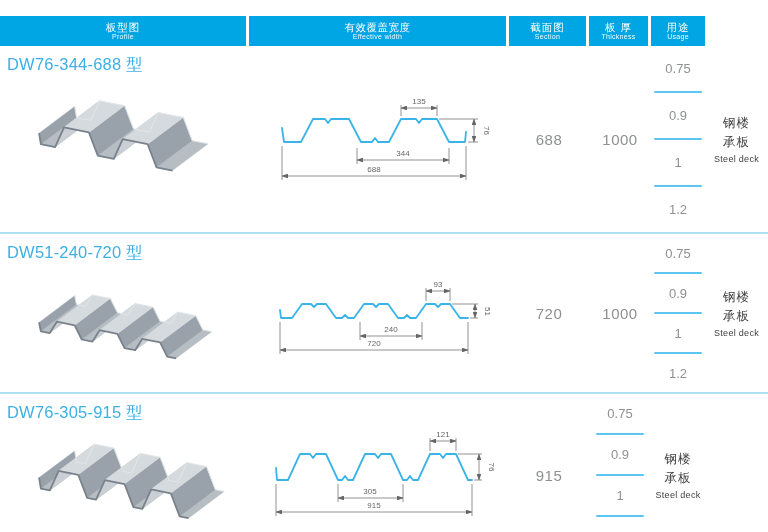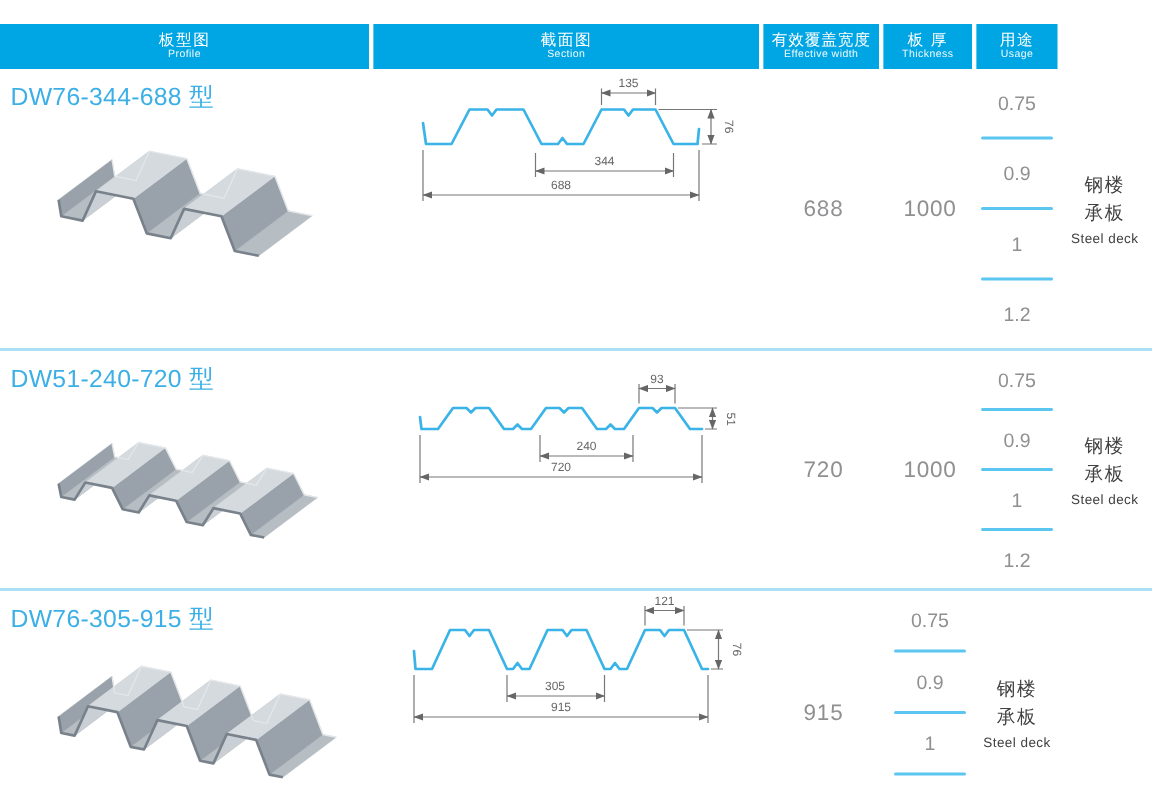--- a/index.html
+++ b/index.html
@@ -14,21 +14,21 @@
   .hen { font-size:7px; letter-spacing:.3px; opacity:.95; }
 
   
   .row { display:grid; grid-template-columns:249px 260px 80px 62px 54px 63px; border-bottom:2px solid #ABE0F5; position:relative; }
   .row.r1{ height:188px; } .row.r2{ height:160px; } .row.r3{ height:164px; }
 
   .c-profile { position:relative; }
   .row-title { position:absolute; top:8px; left:7px; font-size:16.5px; color:#3CB0E6; letter-spacing:.2px; white-space:nowrap; }
   svg.deck { display:block; margin:32px auto 0 auto; }
 
-  .c-section { display:flex; align-items:flex-start; justify-content:center; }
+  .c-section { display:flex; align-items:center; justify-content:center; }
   .pf { fill:none; stroke:#3AB3E8; stroke-width:1.8; stroke-linejoin:round; stroke-linecap:round; }
   .dl { stroke:#777; stroke-width:.8; fill:none; }
   .dt { font-size:8px; fill:#666; text-anchor:middle; font-family:"Liberation Sans",sans-serif; }
 
   .c-val { display:flex; align-items:center; justify-content:center; font-size:15px; color:#8F9092; letter-spacing:.5px; }
 
   .c-thick { display:flex; flex-direction:column; height:100%; }
   .tval { flex:1; display:flex; align-items:center; justify-content:center; font-size:13px; color:#8F9092; }
   .tline { height:2px; width:48px; margin:0 auto; background:#5BC6F0; border-radius:1px; }
 
@@ -40,26 +40,26 @@
 <body>
 
 <div class="page">
 
   <div class="hdr">
     <div class="hcell">
       <span class="hzh">板型图</span>
       <span class="hen">Profile</span>
     </div>
     <div class="hcell">
+      <span class="hzh" style="letter-spacing:.5px">有效覆盖宽度</span>
+      <span class="hen">Effective width</span>
+    </div>
+    <div class="hcell">
       <span class="hzh">截面图</span>
       <span class="hen">Section</span>
-    </div>
-    <div class="hcell">
-      <span class="hzh" style="letter-spacing:.5px">有效覆盖宽度</span>
-      <span class="hen">Effective width</span>
     </div>
     <div class="hcell">
       <span class="hzh">板 厚</span>
       <span class="hen">Thickness</span>
     </div>
     <div class="hcell">
       <span class="hzh">用途</span>
       <span class="hen">Usage</span>
     </div>
   </div>

